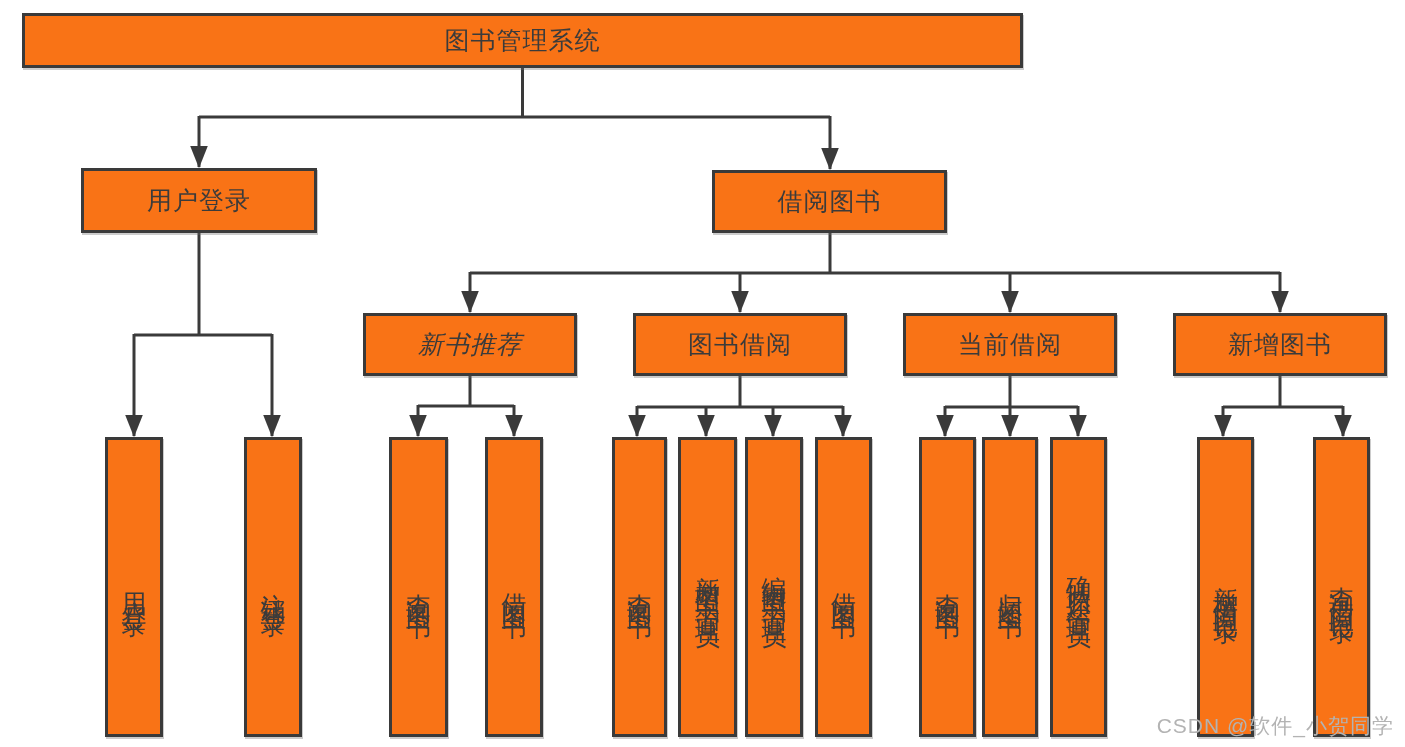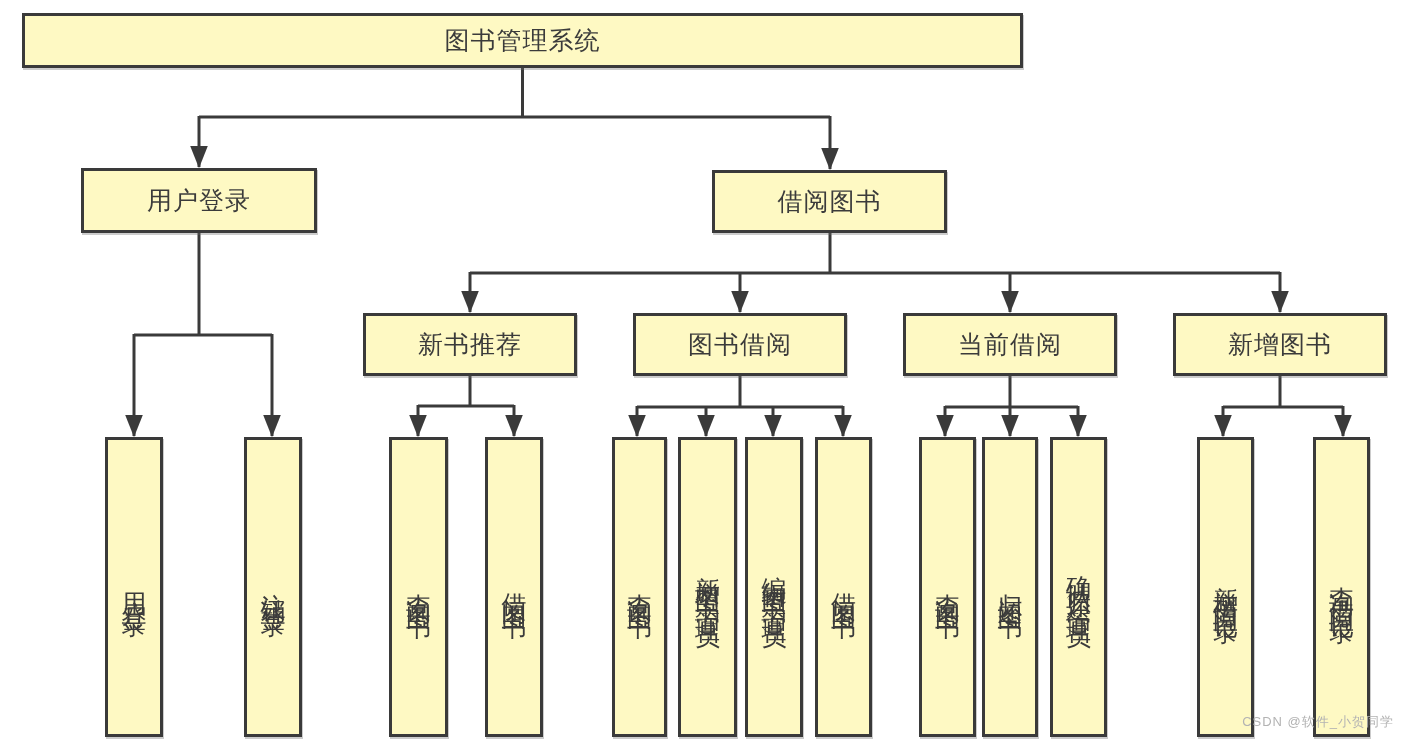--- a/index.html
+++ b/index.html
@@ -15,21 +15,21 @@
     width:1405px;height:747px;
     background:var(--bg);
     overflow:hidden;
   }
   svg.wires{position:absolute;left:0;top:0;z-index:1;}
   .wire{stroke:var(--line);stroke-width:3;fill:none;}
   .arrowhead{fill:var(--line);}
   .node{
     position:absolute;
     box-sizing:border-box;
-    background:#fef9c3;
+    background:#f97316;
     border:3px solid var(--line);
     box-shadow:1px 2px 0 rgba(110,110,110,0.35);
     display:flex;align-items:center;justify-content:center;
     z-index:2;
     color:var(--text);
   }
   .node.h .label{
     font-size:25px;
     letter-spacing:1px;
     white-space:nowrap;
@@ -38,22 +38,22 @@
   .node.v .label{
     writing-mode:vertical-rl;
     text-orientation:mixed;
     font-size:25px;
     line-height:1;
     letter-spacing:7px;
     color:var(--text);
   }
   .watermark{
     position:absolute;
-    right:11px;bottom:16px;
-    font-size:13px;
+    right:11px;bottom:7px;
+    font-size:21px;
     color:var(--watermark);
     z-index:5;
     letter-spacing:1px;
     white-space:nowrap;
   }
 </style>
 </head>
 <body>
 
 <div class="canvas">
@@ -117,21 +117,21 @@
     <span class="label">图书管理系统</span>
   </div>
 
   <div class="node h" style="left:81px;top:168px;width:236px;height:65px;">
     <span class="label">用户登录</span>
   </div>
   <div class="node h" style="left:712px;top:170px;width:235px;height:63px;">
     <span class="label">借阅图书</span>
   </div>
 
-  <div class="node h" style="left:363px;top:313px;width:214px;height:63px;">
+  <div class="node h" style="left:363px;top:313px;width:214px;height:63px;font-style:italic;">
     <span class="label">新书推荐</span>
   </div>
   <div class="node h" style="left:633px;top:313px;width:214px;height:63px;">
     <span class="label">图书借阅</span>
   </div>
   <div class="node h" style="left:903px;top:313px;width:214px;height:63px;">
     <span class="label">当前借阅</span>
   </div>
   <div class="node h" style="left:1173px;top:313px;width:214px;height:63px;">
     <span class="label">新增图书</span>

